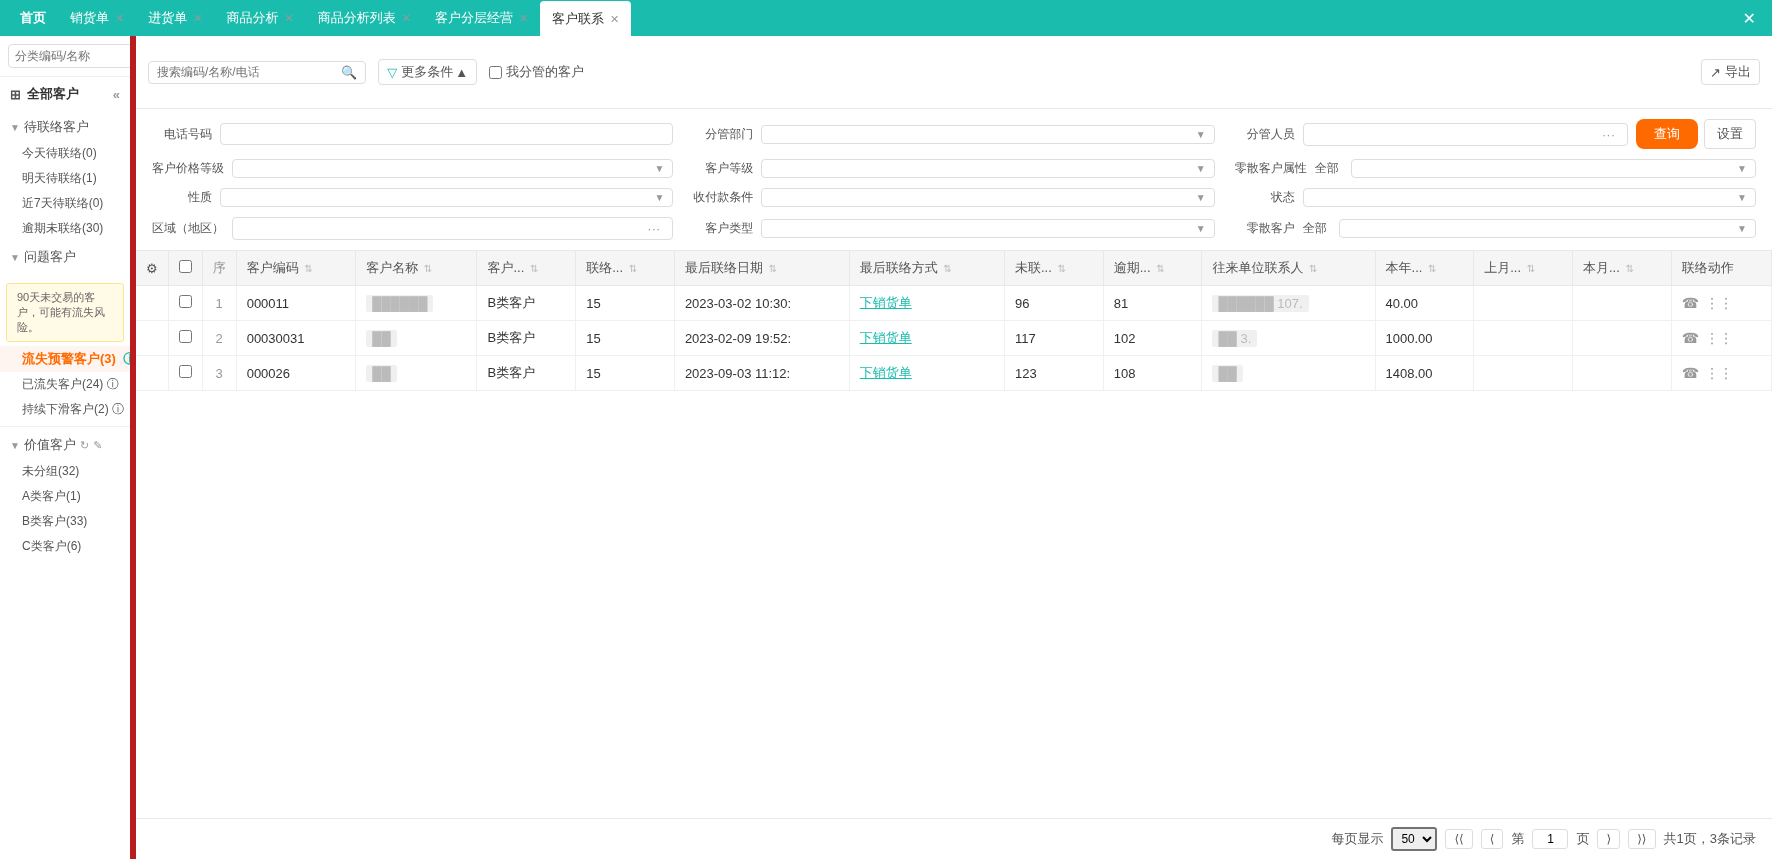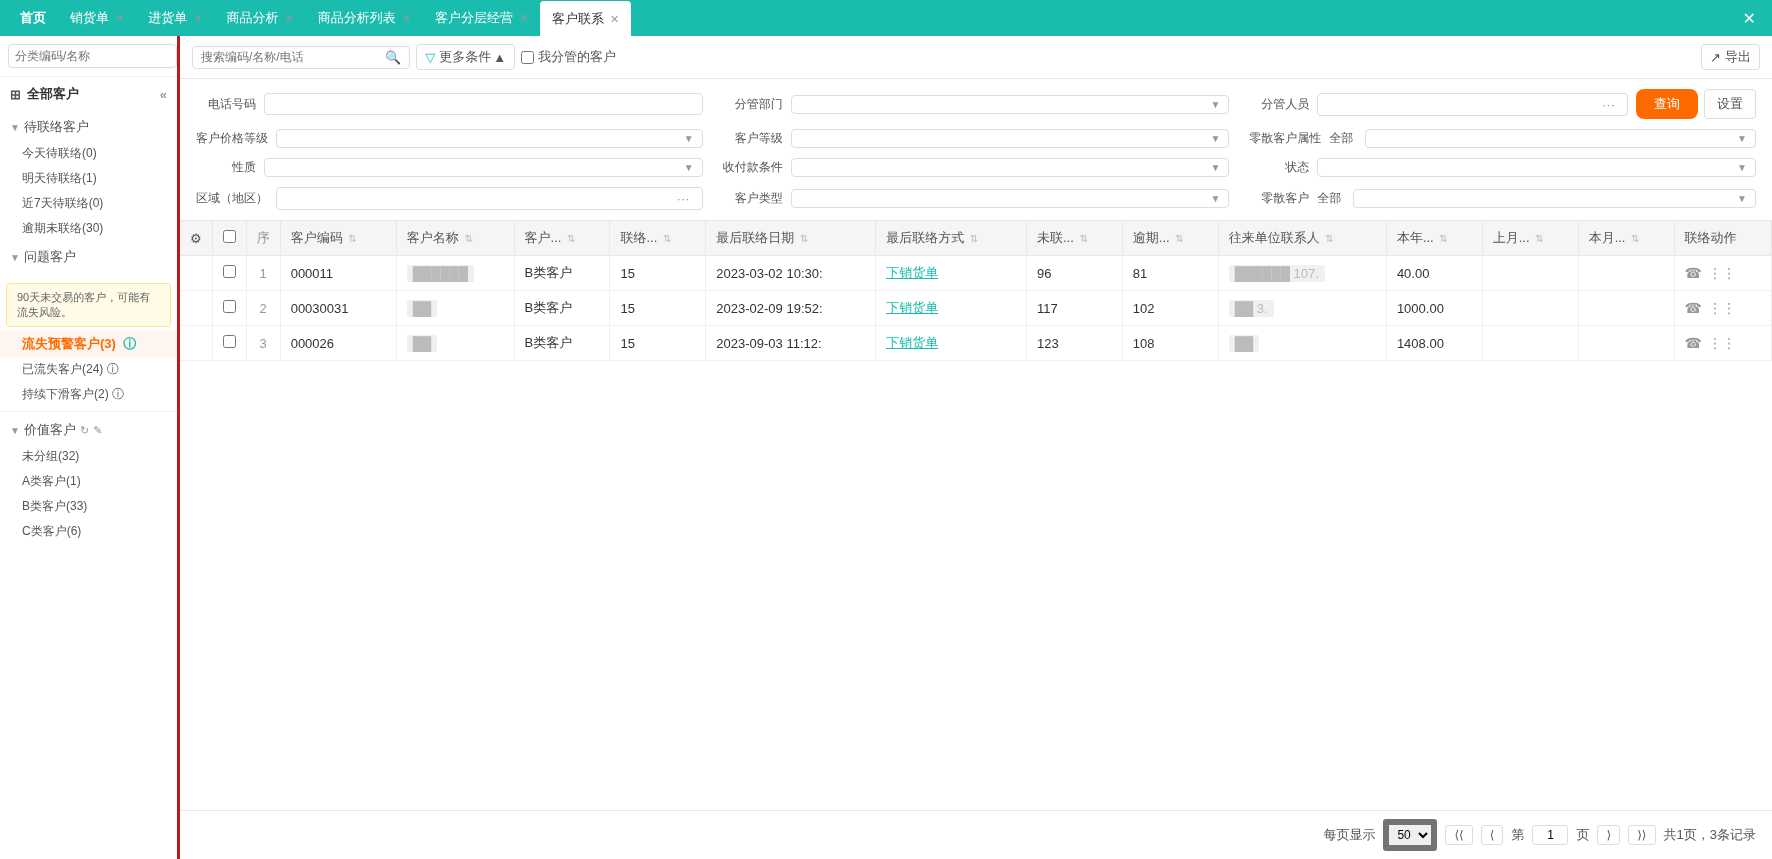--- a/index.html
+++ b/index.html
@@ -11,40 +11,40 @@
     .top-nav .tab.active { background: #fff; color: #333; border-radius: 4px 4px 0 0; margin-top: 2px; }
     .top-nav .tab .close-btn { margin-left: 6px; color: #999; font-size: 11px; cursor: pointer; }
     .top-nav .tab.home { background: transparent; color: #fff; font-weight: bold; }
     .top-nav .spacer { flex: 1; }
     .top-nav .close-all { color: #fff; font-size: 16px; cursor: pointer; padding: 0 8px; }
 
     
     .main-layout { display: flex; height: calc(100vh - 36px); }
 
     
-    .sidebar { width: 180px; background: #fff; border-right: 3px solid #b91c1c; overflow-y: auto; flex-shrink: 0; }
+    .sidebar { width: 136px; background: #fff; border-right: 6px solid #b91c1c; overflow-y: auto; flex-shrink: 0; }
     .sidebar-search { display: flex; align-items: center; padding: 8px; border-bottom: 1px solid #f0f0f0; }
     .sidebar-search input { flex: 1; border: 1px solid #ddd; border-radius: 4px; padding: 4px 6px; font-size: 12px; outline: none; }
     .sidebar-all { display: flex; align-items: center; padding: 8px 10px; font-weight: bold; color: #333; cursor: pointer; }
     .sidebar-all .grid-icon { margin-right: 6px; color: #555; }
     .sidebar-all .collapse-icon { margin-left: auto; color: #999; }
     .sidebar-group { margin-top: 2px; }
     .sidebar-group-title { display: flex; align-items: center; padding: 5px 10px; color: #555; cursor: pointer; font-size: 12px; }
     .sidebar-group-title .arrow { margin-right: 4px; color: #999; font-size: 10px; }
     .sidebar-item { padding: 4px 10px 4px 22px; color: #555; cursor: pointer; font-size: 12px; white-space: nowrap; }
     .sidebar-item.active { color: #ff6a00; background: #fff5f0; font-weight: bold; }
     .sidebar-divider { height: 1px; background: #f0f0f0; margin: 4px 0; }
     .sidebar-group-title.section { color: #555; font-size: 12px; }
     .tooltip-box { background: #fffbe6; border: 1px solid #ffe58f; padding: 6px 10px; margin: 12px 6px 4px 6px; font-size: 11px; color: #666; border-radius: 3px; }
 
     
     .content { flex: 1; display: flex; flex-direction: column; overflow: hidden; }
 
     
-    .search-bar { display: flex; align-items: center; padding: 8px 12px; background: #fff; border-bottom: 1px solid #e8e8e8; flex-wrap: wrap; gap: 6px; }
+    .search-bar { display: flex; align-items: center; padding: 23px 12px; background: #fff; border-bottom: 1px solid #e8e8e8; flex-wrap: wrap; gap: 12px; }
     .search-input-wrap { display: flex; align-items: center; border: 1px solid #ddd; border-radius: 4px; padding: 3px 8px; min-width: 200px; }
     .search-input-wrap input { border: none; outline: none; font-size: 12px; width: 160px; color: #999; }
     .search-input-wrap .s-icon { color: #1abcad; margin-left: 4px; cursor: pointer; }
     .filter-btn { display: flex; align-items: center; color: #555; cursor: pointer; font-size: 12px; padding: 3px 8px; border: 1px solid #ddd; border-radius: 4px; }
     .filter-btn .icon { margin-right: 4px; color: #1abcad; }
     .my-customers { display: flex; align-items: center; color: #555; font-size: 12px; cursor: pointer; }
     .my-customers input[type=checkbox] { margin-right: 4px; }
     .export-btn { margin-left: auto; display: flex; align-items: center; color: #555; font-size: 12px; cursor: pointer; padding: 3px 8px; border: 1px solid #ddd; border-radius: 4px; }
 
     
@@ -69,21 +69,21 @@
     .td-link { color: #1abcad; text-decoration: underline; cursor: pointer; }
     .td-blur { color: #bbb; background: #f0f0f0; border-radius: 2px; padding: 1px 6px; }
     .td-actions { display: flex; align-items: center; gap: 6px; }
     .action-icon { color: #999; cursor: pointer; font-size: 14px; }
     .checkbox-col { width: 30px; text-align: center; }
     .num-col { width: 30px; text-align: center; color: #999; }
     .th-settings { width: 32px; text-align: center; cursor: pointer; }
 
     
     .pagination { display: flex; align-items: center; justify-content: flex-end; padding: 8px 16px; background: #fff; border-top: 1px solid #e8e8e8; gap: 8px; font-size: 12px; color: #555; }
-    .pagination select { border: 6px solid #737373; border-radius: 3px; padding: 2px 4px; font-size: 12px; }
+    .pagination select { border: 2px solid #737373; border-radius: 3px; padding: 2px 4px; font-size: 12px; }
     .pagination .page-btn { border: 1px solid #ddd; border-radius: 3px; padding: 2px 8px; cursor: pointer; background: #fff; font-size: 12px; color: #555; }
     .pagination .page-input { border: 1px solid #ddd; border-radius: 3px; padding: 2px 4px; width: 36px; text-align: center; font-size: 12px; }
 
     
     .table-area::-webkit-scrollbar { width: 6px; height: 6px; }
     .table-area::-webkit-scrollbar-thumb { background: #ccc; border-radius: 3px; }
   </style>
 </head>
 <body>
 

